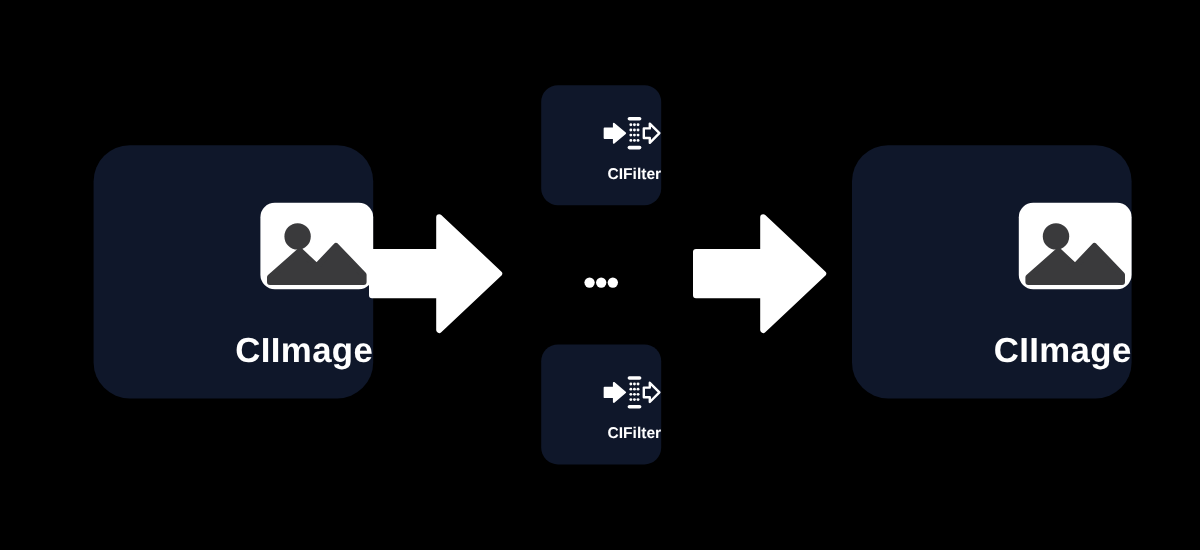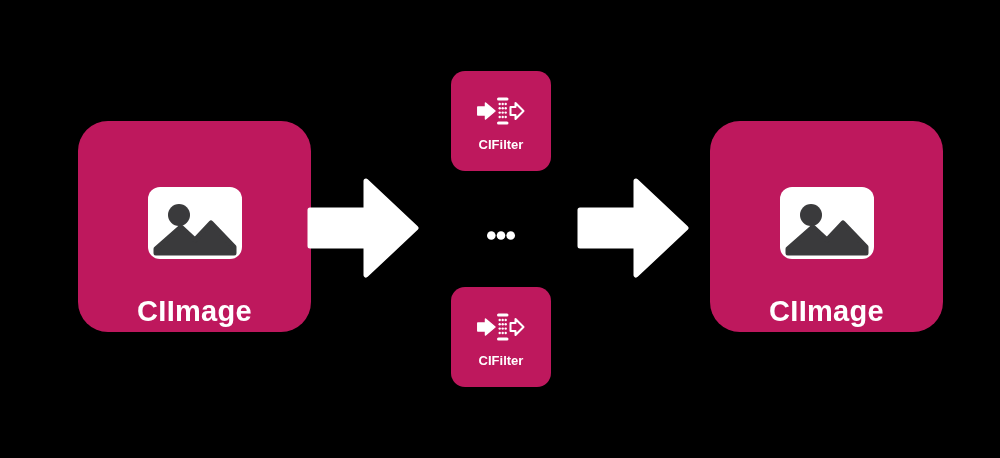--- a/index.html
+++ b/index.html
@@ -6,29 +6,29 @@
   body {
     width: 1000px; height: 458px;
     background: #000000;
     font-family: "Liberation Sans", sans-serif;
     overflow: hidden;
   }
   .stage { position: relative; width: 1000px; height: 458px; }
 
   .node {
     position: absolute;
-    background: #be185d;
-    display: flex; flex-direction: column; align-items: center;
+    background: #0f172a;
+    display: flex; flex-direction: column; align-items: flex-end;
     box-sizing: border-box;
   }
 
   .ciimage-node {
     width: 233px; height: 211px; top: 121px;
     border-radius: 30px;
-    padding-top: 66px;
+    padding-top: 48px;
   }
   .ciimage-node.input  { left: 78px; }
   .ciimage-node.output { left: 710px; }
 
   .ciimage-label {
     margin-top: 37px;
     color: #ffffff;
     font-size: 29px; font-weight: bold;
     line-height: 30px;
     letter-spacing: 0.3px;

